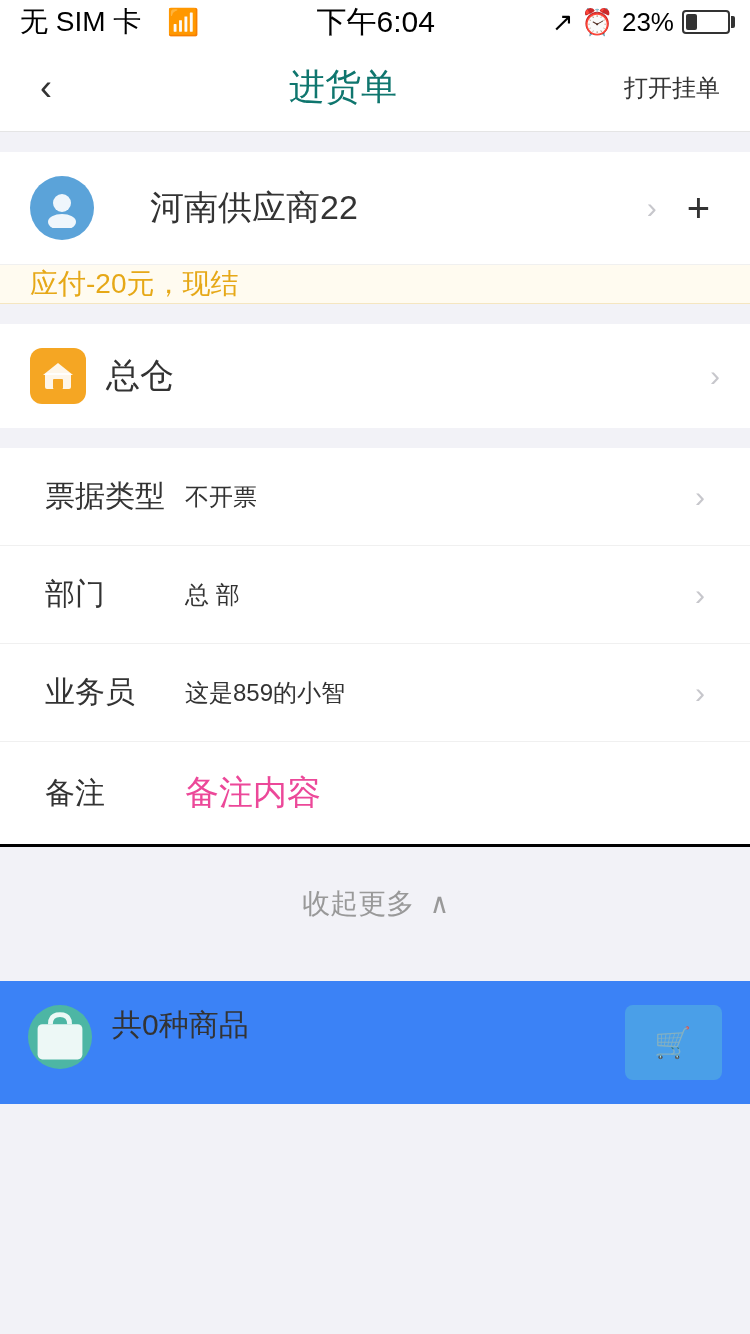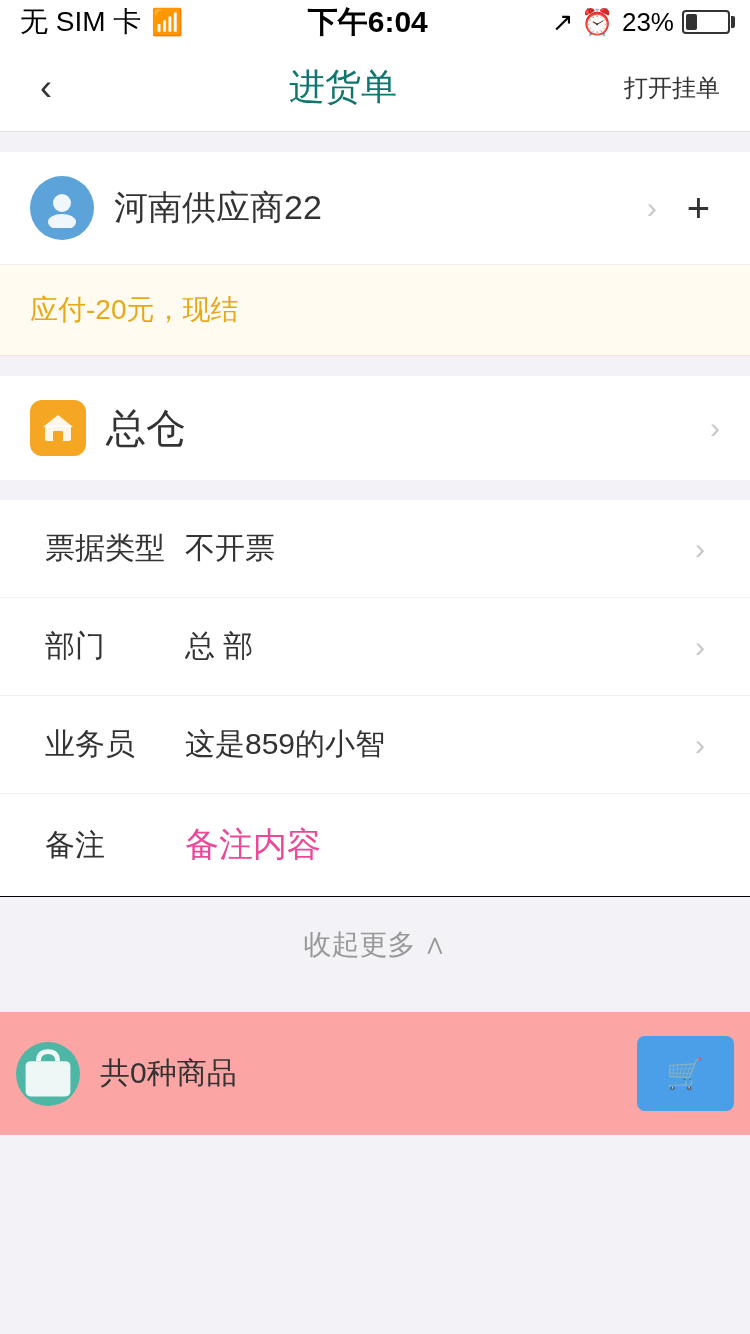--- a/index.html
+++ b/index.html
@@ -17,22 +17,22 @@
       width: 100%;
       height: 44px;
       background: #fff;
       display: flex;
       align-items: center;
       justify-content: space-between;
       padding: 0 20px;
       font-size: 28px;
       font-weight: 500;
     }
-    .status-left { display: flex; align-items: center; gap: 10px; }
-    .status-center { font-size: 30px; font-weight: 700; }
+    .status-left { display: flex; align-items: center; gap: 26px; }
+    .status-center { font-size: 30px; font-weight: 400; }
     .status-right { display: flex; align-items: center; gap: 8px; font-size: 26px; }
     .battery-icon {
       width: 48px;
       height: 24px;
       border: 2px solid #333;
       border-radius: 4px;
       position: relative;
       display: inline-flex;
       align-items: center;
     }
@@ -112,38 +112,39 @@
       align-items: center;
       justify-content: center;
       margin-right: 20px;
       flex-shrink: 0;
     }
     .supplier-avatar svg { width: 40px; height: 40px; }
     .supplier-name {
       flex: 1;
       font-size: 34px;
       color: #333;
+      margin-left: 36px;
     }
     .chevron {
       color: #c7c7cc;
       font-size: 30px;
       margin-right: 20px;
     }
     .add-btn {
       font-size: 40px;
       color: #333;
       font-weight: 300;
       cursor: pointer;
       padding: 0 10px;
     }
 
     
     .alert-row {
       background: #fffbf0;
-      padding: 26px 30px;
+      padding: 0 30px;
       font-size: 28px;
       color: #e6a817;
       border-bottom: 1px solid #f5e6c0;
     }
 
     
     .form-section {
       background: #fff;
     }
     .form-row {
@@ -157,21 +158,21 @@
       border-bottom: none;
     }
     .form-label {
       font-size: 30px;
       color: #333;
       width: 140px;
       flex-shrink: 0;
     }
     .form-value {
       flex: 1;
-      font-size: 30px;
+      font-size: 24px;
       color: #333;
     }
     .form-placeholder {
       flex: 1;
       font-size: 34px;
       color: #ec4899;
     }
     .form-chevron {
       color: #c7c7cc;
       font-size: 30px;
@@ -191,43 +192,44 @@
       background: #f5a623;
       display: flex;
       align-items: center;
       justify-content: center;
       margin-right: 20px;
       flex-shrink: 0;
     }
     .warehouse-icon svg { width: 34px; height: 34px; }
     .warehouse-name {
       flex: 1;
-      font-size: 40px;
+      font-size: 34px;
       color: #333;
     }
 
     
     .collapse-row {
       background: #f2f2f7;
       text-align: center;
-      padding: 28px 0;
-      border-top: 1px solid #000000;
+      padding: 38px 0;
+      border-top: 3px solid #000000;
+      font-family: Liberation Mono, monospace;
     }
     .collapse-btn {
       font-size: 28px;
       color: #999;
       cursor: pointer;
     }
 
     
     .product-section {
-      background: #fca5a5;
-      display: flex;
-      align-items: center;
-      padding: 24px 16px;
+      background: #3b82f6;
+      display: flex;
+      align-items: flex-start;
+      padding: 24px 28px;
       margin-top: 20px;
     }
     .product-icon {
       width: 64px;
       height: 64px;
       border-radius: 50%;
       background: #4db6a4;
       display: flex;
       align-items: center;
       justify-content: center;

